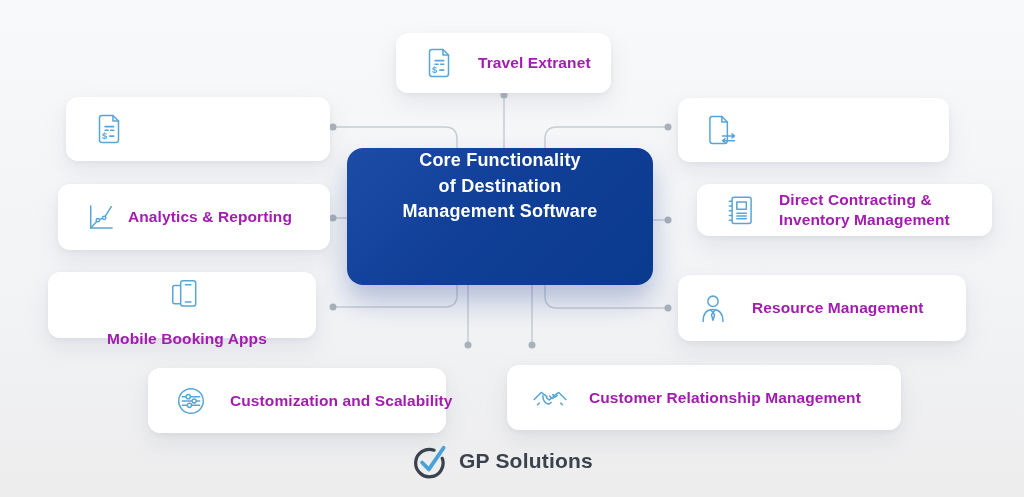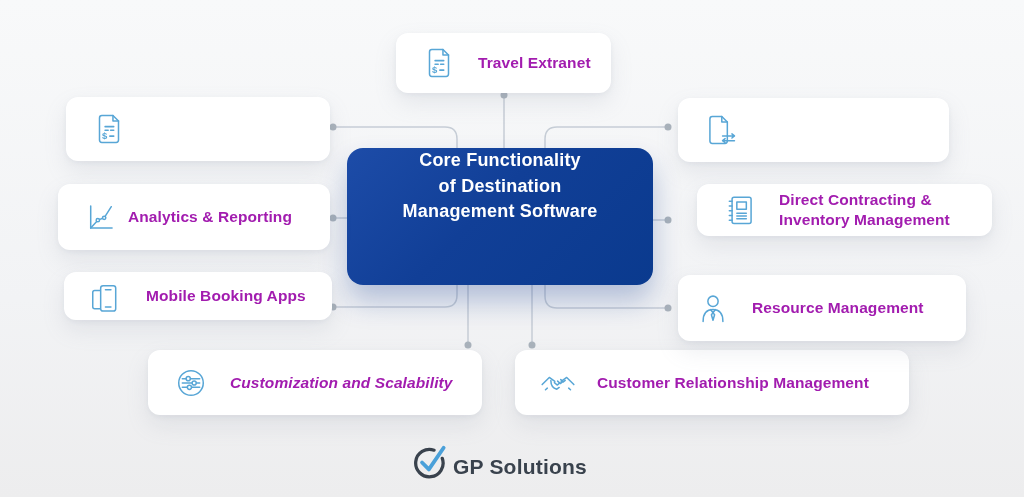--- a/index.html
+++ b/index.html
@@ -18,39 +18,39 @@
     color:#a21caf; font-weight:bold; font-size:15.5px;
     white-space:nowrap; letter-spacing:0.1px;
   }
   .card.wrap .label { white-space:normal; line-height:1.28; }
   .icon { width:38px; height:38px; flex:0 0 auto; display:block; }
   .icon svg { width:100%; height:100%; display:block; }
 
   #card-travel        { left:396px; top:33px;  width:215px; height:60px; }
   #card-billing       { left:66px;  top:97px;  width:264px; height:64px; }
   #card-analytics     { left:58px;  top:184px; width:272px; height:66px;gap:8px; }
-  #card-mobile        { left:64px;  top:272px; width:268px; height:48px; }
-  #card-customization { left:148px; top:350px; width:334px; height:65px;font-style:italic; }
-  #card-crm           { left:507px; top:350px; width:394px; height:65px;margin-left:8px; }
+  #card-mobile        { left:48px;  top:272px; width:268px; height:66px;flex-direction:column; }
+  #card-customization { left:148px; top:368px; width:298px; height:65px; }
+  #card-crm           { left:507px; top:365px; width:394px; height:65px; }
   #card-itinerary     { left:678px; top:98px;  width:271px; height:64px; }
   #card-direct        { left:673px; top:184px; width:295px; height:52px;margin-left:24px; }
   #card-resource      { left:678px; top:275px; width:288px; height:66px;padding-left:16px; }
 
   .center-box {
     position:absolute; left:347px; top:148px; width:306px; height:137px;
     border-radius:16px;
     background:linear-gradient(135deg,#1d4ca8 0%, #113f97 45%, #0a3a8e 100%);
     display:flex; justify-content:center;
     box-shadow:0 16px 28px rgba(15,55,140,0.28);
   }
   .center-title {
     color:#ffffff; font-weight:bold; font-size:18px; line-height:1.42;
     text-align:center; white-space:pre-line; letter-spacing:0.2px;
   }
-  .brand { position:absolute; left:412px; top:443px; display:flex; align-items:flex-end; gap:3px; }
+  .brand { position:absolute; left:412px; top:443px; display:flex; align-items:center; gap:9px; }
   .brand-mark { width:38px; height:36px; display:block; }
   .brand-name { font-size:21px; font-weight:bold; color:#39424d; letter-spacing:0.2px; }
 </style>
 </head>
 <body>
 
 <div class="canvas">
 
   <svg class="connectors" viewBox="0 0 1024 497" fill="none" stroke="#c6cdd6" stroke-width="1.5">
     <path d="M504 92 V148"></path>

